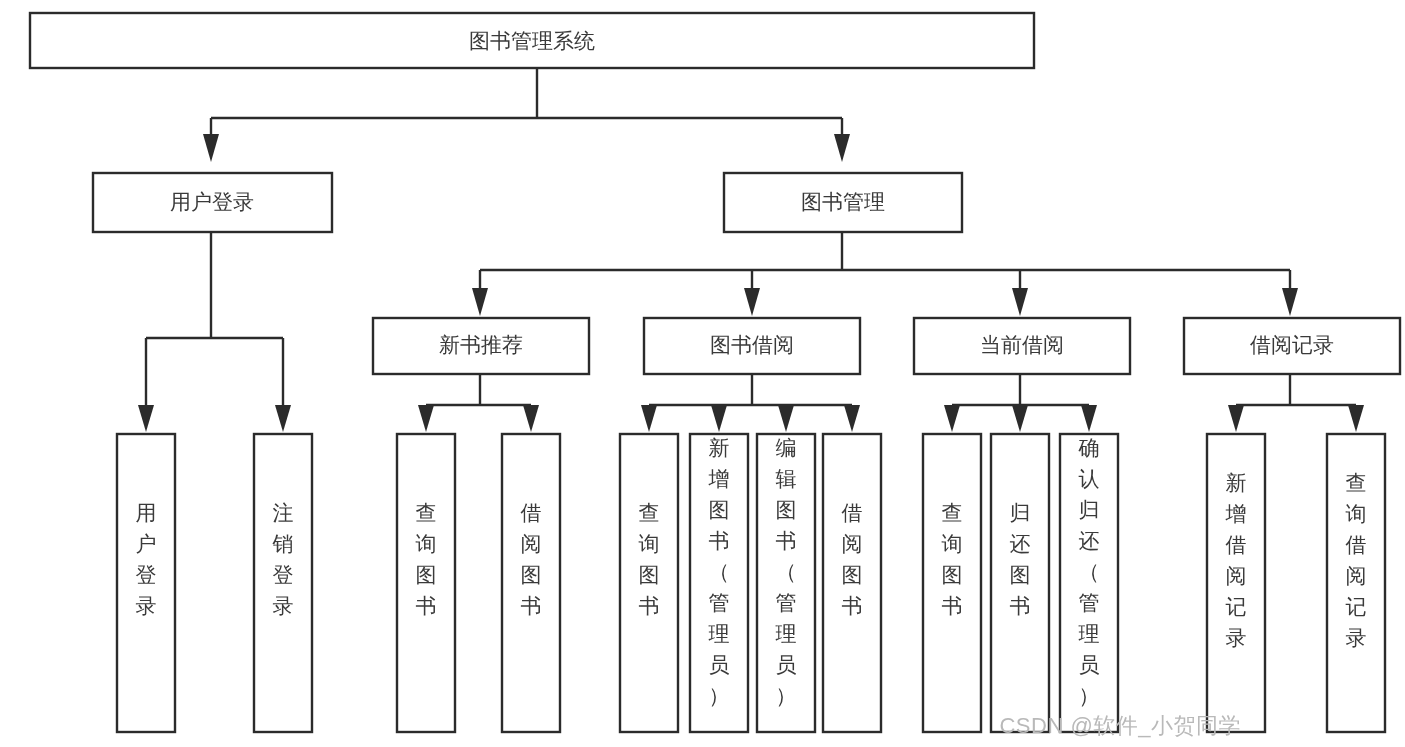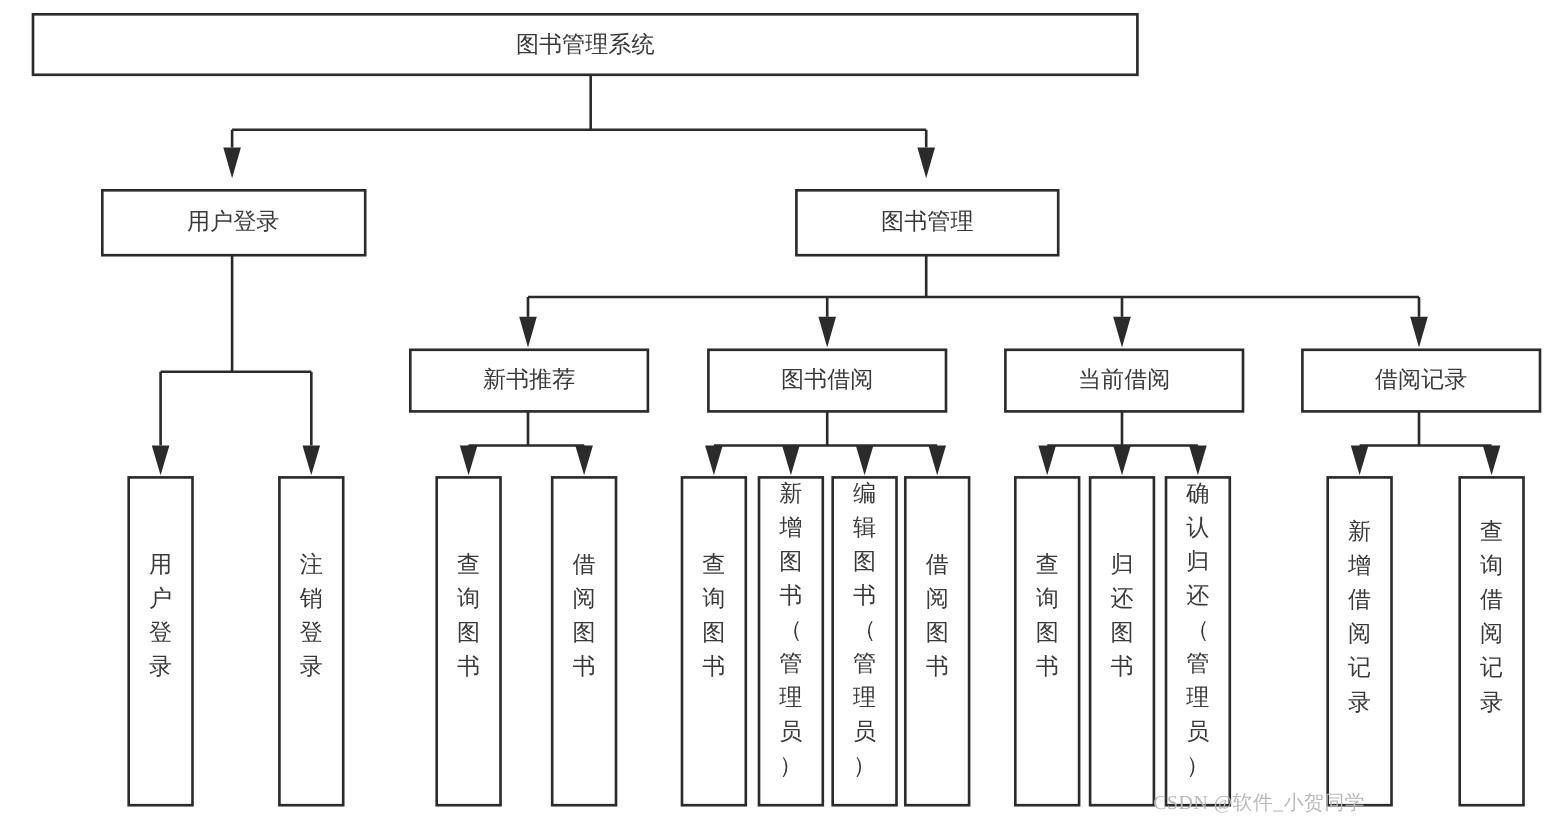--- a/index.html
+++ b/index.html
@@ -51,22 +51,22 @@
   .leaf-label {
     fill: #3a3a3a;
     font-family: "Liberation Sans", "DejaVu Sans", sans-serif;
     font-size: 21px;
     text-anchor: middle;
   }
   .watermark-text {
     position: absolute;
     right: 14px;
     bottom: 6px;
-    font-family: Liberation Serif, serif;
-    font-size: 18px;
+    font-family: Liberation Sans, sans-serif;
+    font-size: 22px;
     color: #b9b9b9;
     white-space: nowrap;
     letter-spacing: 0.5px;
     pointer-events: none;
     text-align: center;
   }
 </style>
 </head>
 <body>
 

